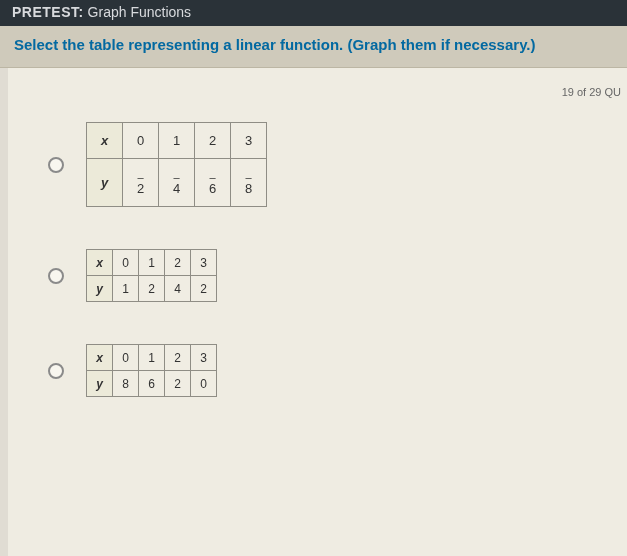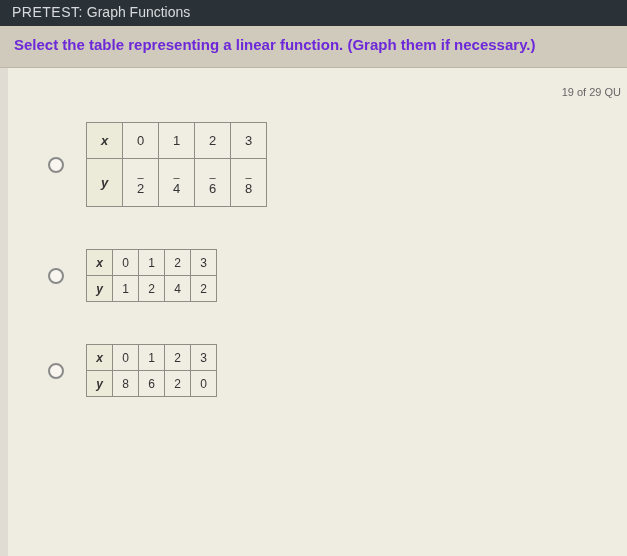--- a/index.html
+++ b/index.html
@@ -12,27 +12,27 @@
     overflow: hidden;
     position: relative;
   }
   .header {
     background: #2a3238;
     color: #d8dadd;
     padding: 4px 12px 6px 12px;
     font-size: 14px;
   }
   .header .pretest {
-    font-weight: normal;
+    font-weight: bold;
     letter-spacing: 0.5px;
   }
   .instruction-bar {
     background: #cfcabb;
     padding: 10px 20px 14px 14px;
-    color: #6d28d9;
+    color: #0369a1;
     font-weight: bold;
     font-size: 15px;
     border-bottom: 1px solid #bcb6a4;
   }
   .content {
     position: relative;
     background: #efece2;
     height: 531px;
     padding: 8px 0 0 0;
     margin-left: 8px;

